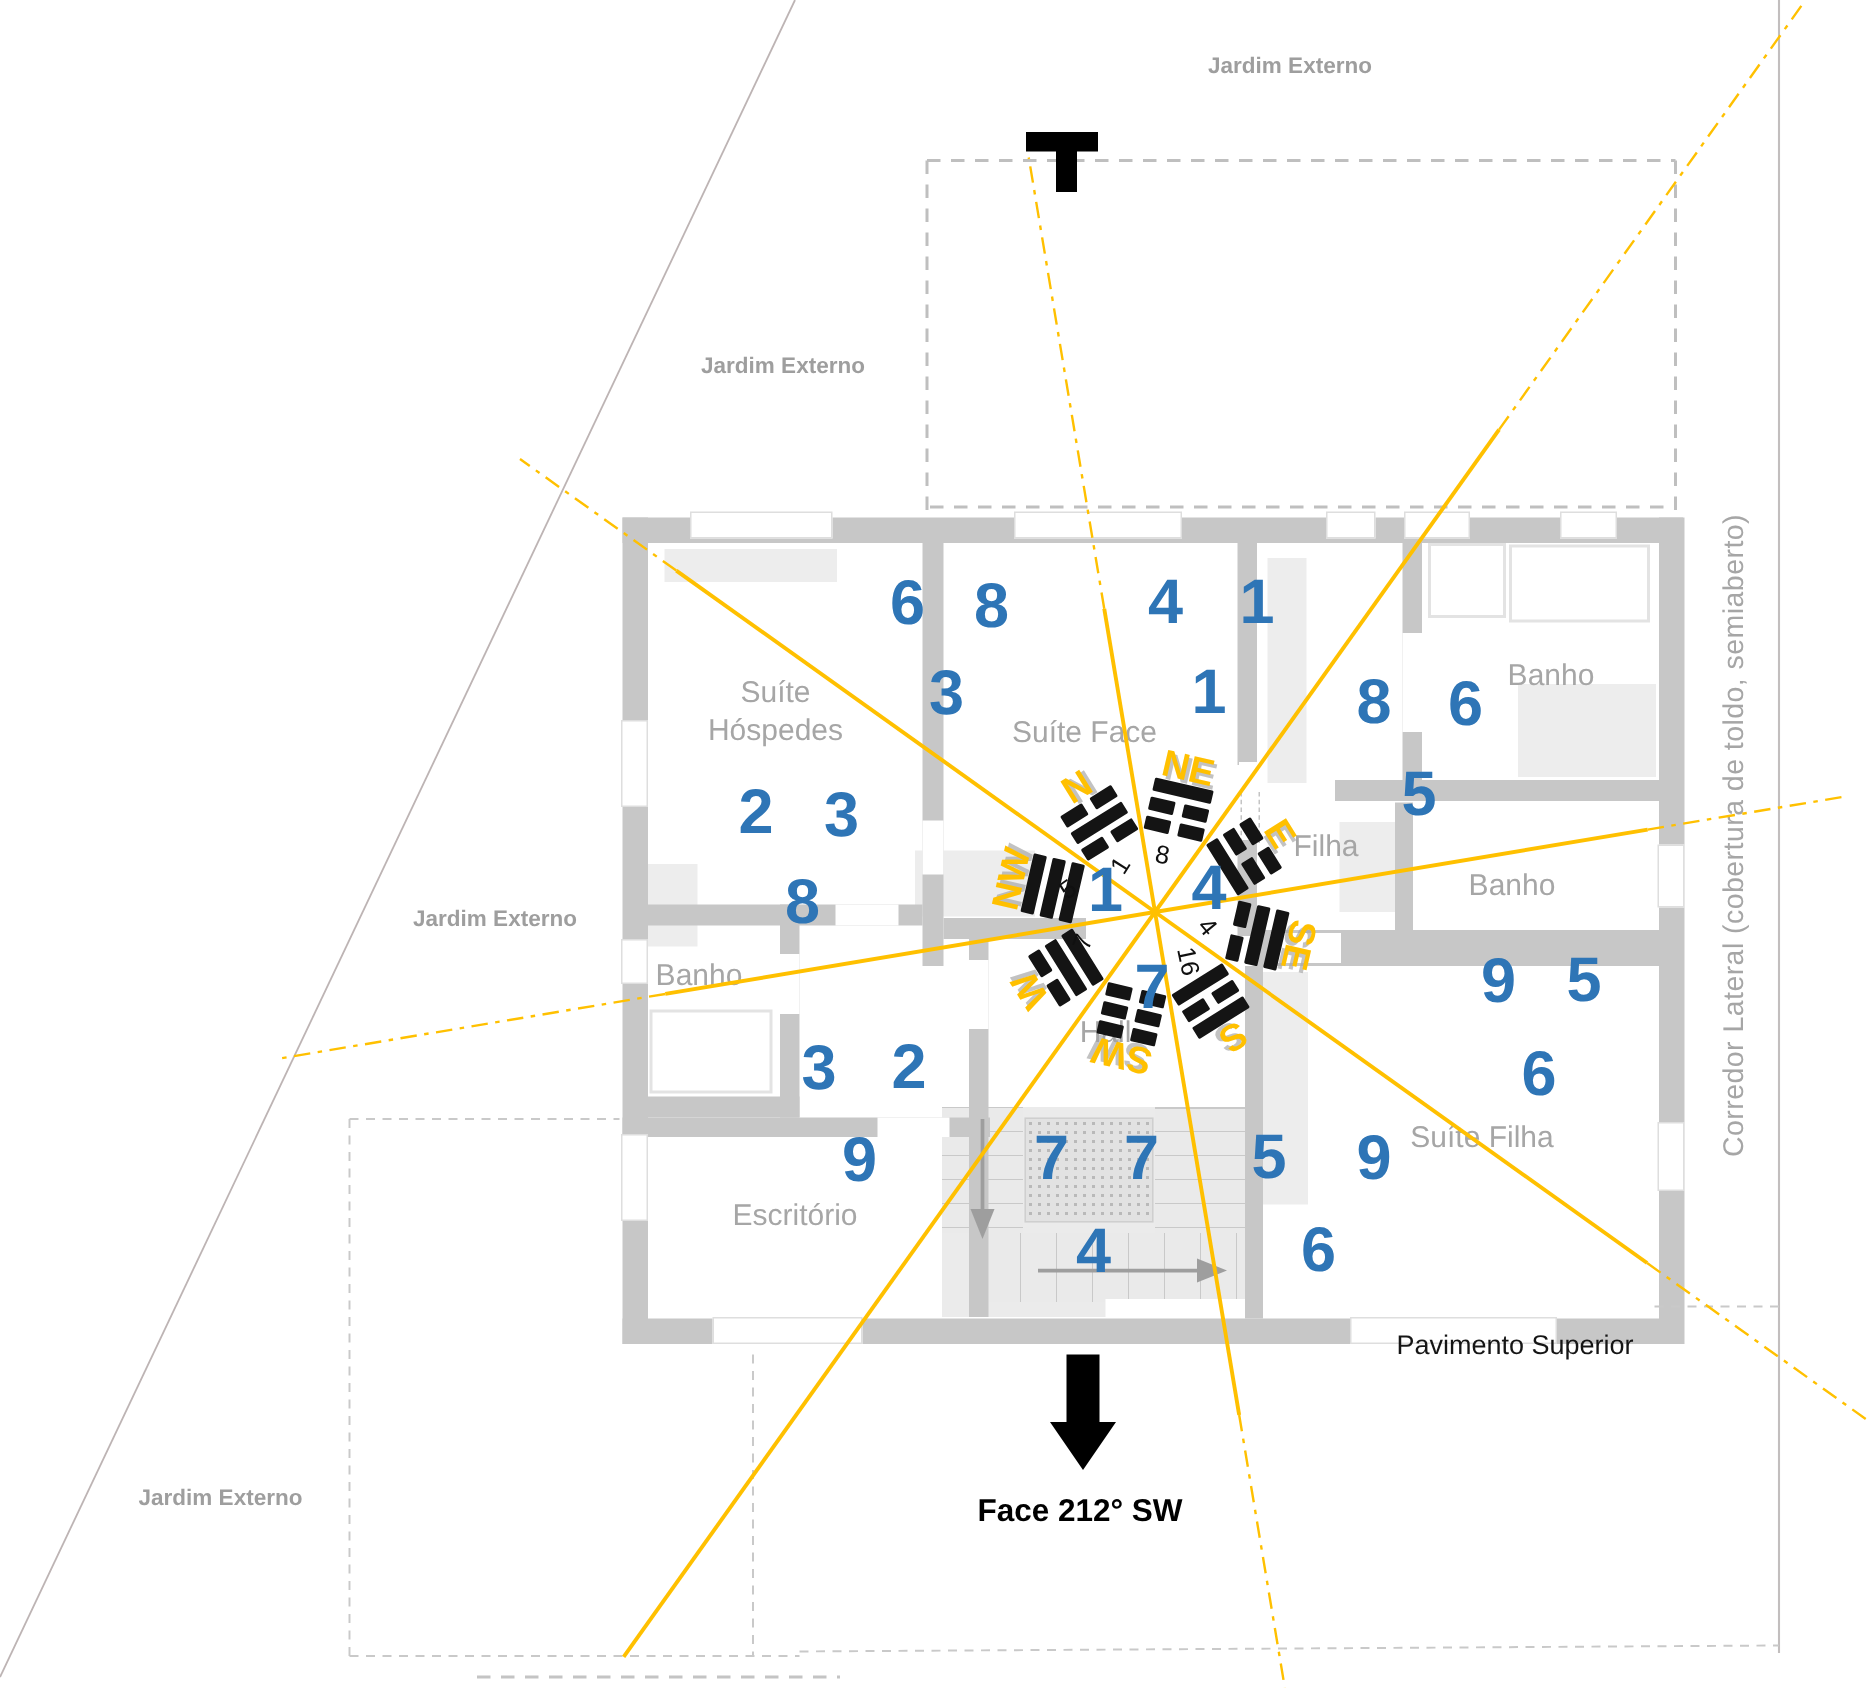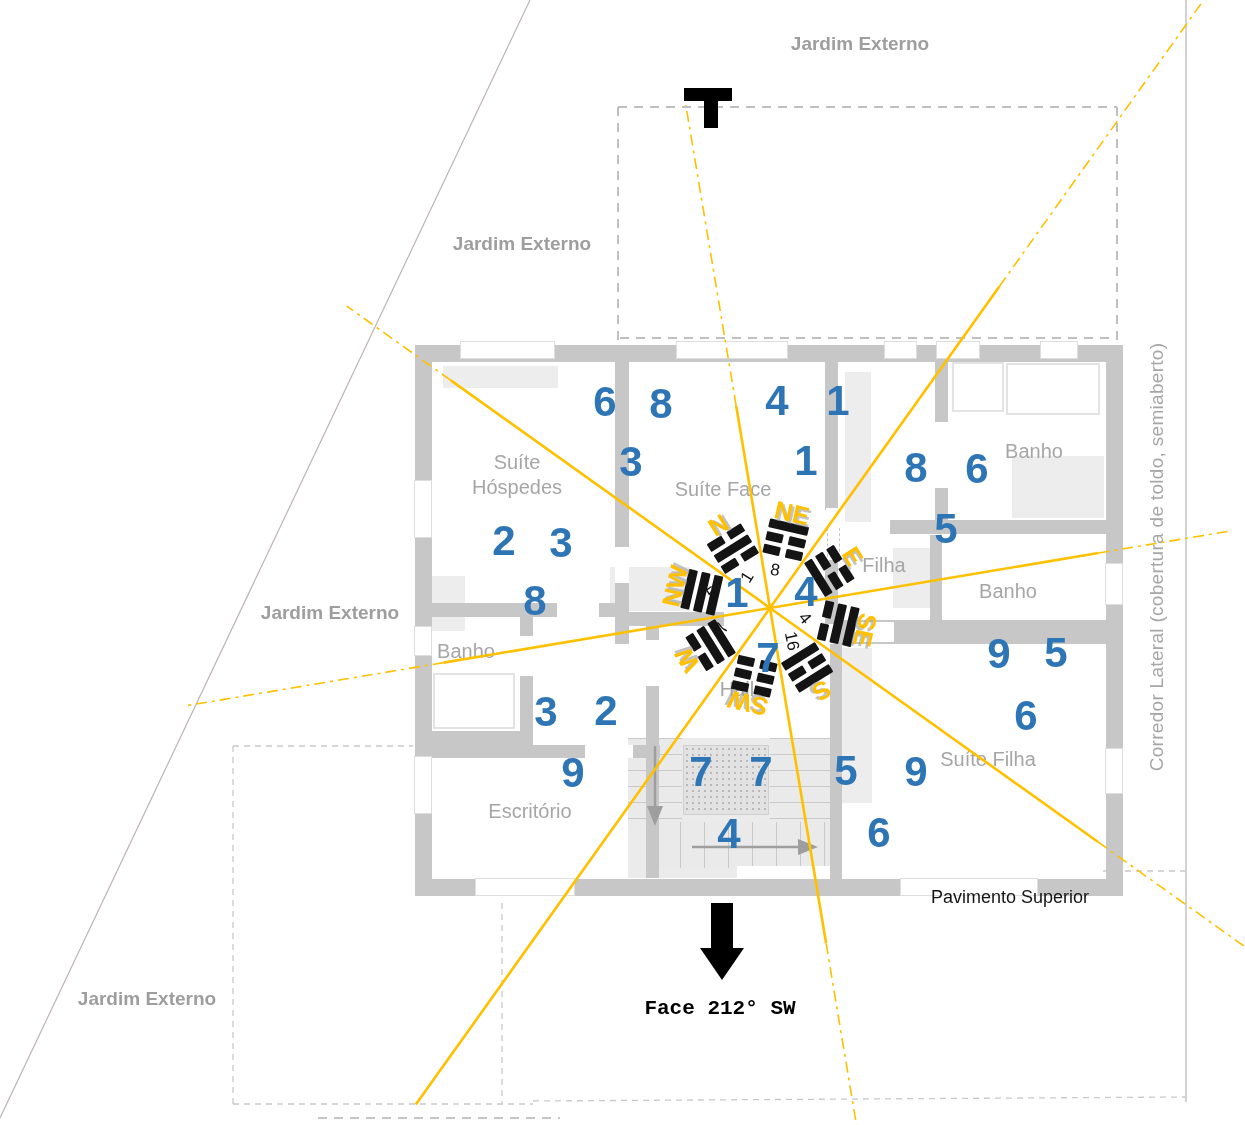--- a/index.html
+++ b/index.html
@@ -14,28 +14,28 @@
     background-image:repeating-linear-gradient(to bottom,#c9c9c9 0,#c9c9c9 1px,transparent 1px,transparent 16px);}
   .flight-v{position:absolute;z-index:1;background:#eaeaea;
     background-image:repeating-linear-gradient(to right,#c9c9c9 0,#c9c9c9 1px,transparent 1px,transparent 24px);}
   .stairbase{position:absolute;background:#ebebeb;z-index:1;}
   .void{position:absolute;z-index:1;background-color:#e2e2e2;border:1px solid #cfcfcf;box-sizing:border-box;
     background-image:radial-gradient(#b9b9b9 1px,transparent 1px);background-size:6px 6px;}
   .landing{position:absolute;background:#fff;z-index:1;}
   .dashv{position:absolute;border-left:1px dashed #c4c4c4;z-index:3;}
   .room-label{position:absolute;color:#a6a6a6;font-size:20px;line-height:1.25;text-align:center;
     transform:translate(-50%,-50%);white-space:pre-line;z-index:4;}
-  .garden-label{position:absolute;color:#9e9e9e;font-size:19px;font-weight:600;
+  .garden-label{position:absolute;color:#9e9e9e;font-size:15px;font-weight:600;
     transform:translate(-50%,-50%);white-space:nowrap;z-index:4;}
   .corridor-label{position:absolute;color:#a6a6a6;font-size:19px;letter-spacing:.3px;
     transform:translate(-50%,-50%) rotate(-90deg);white-space:nowrap;z-index:4;}
   .floor-title{position:absolute;color:#151515;font-size:18px;transform:translate(-50%,-50%);
     white-space:nowrap;z-index:6;}
   .face-label{position:absolute;color:#000;font-size:21px;font-weight:700;transform:translate(-50%,-50%);
-    white-space:nowrap;z-index:6;font-family:Liberation Mono, monospace;}
+    white-space:nowrap;z-index:6;}
   .star{position:absolute;color:#2e75b6;font-size:42px;font-weight:700;
     transform:translate(-50%,-50%);z-index:7;line-height:1;}
   #overlay{position:absolute;left:0;top:0;z-index:5;}
 </style>
 </head>
 <body>
 
 <div id="canvas">
 
   <div class="floor" style="left:443px;top:366px;width:115px;height:22px;"></div>

